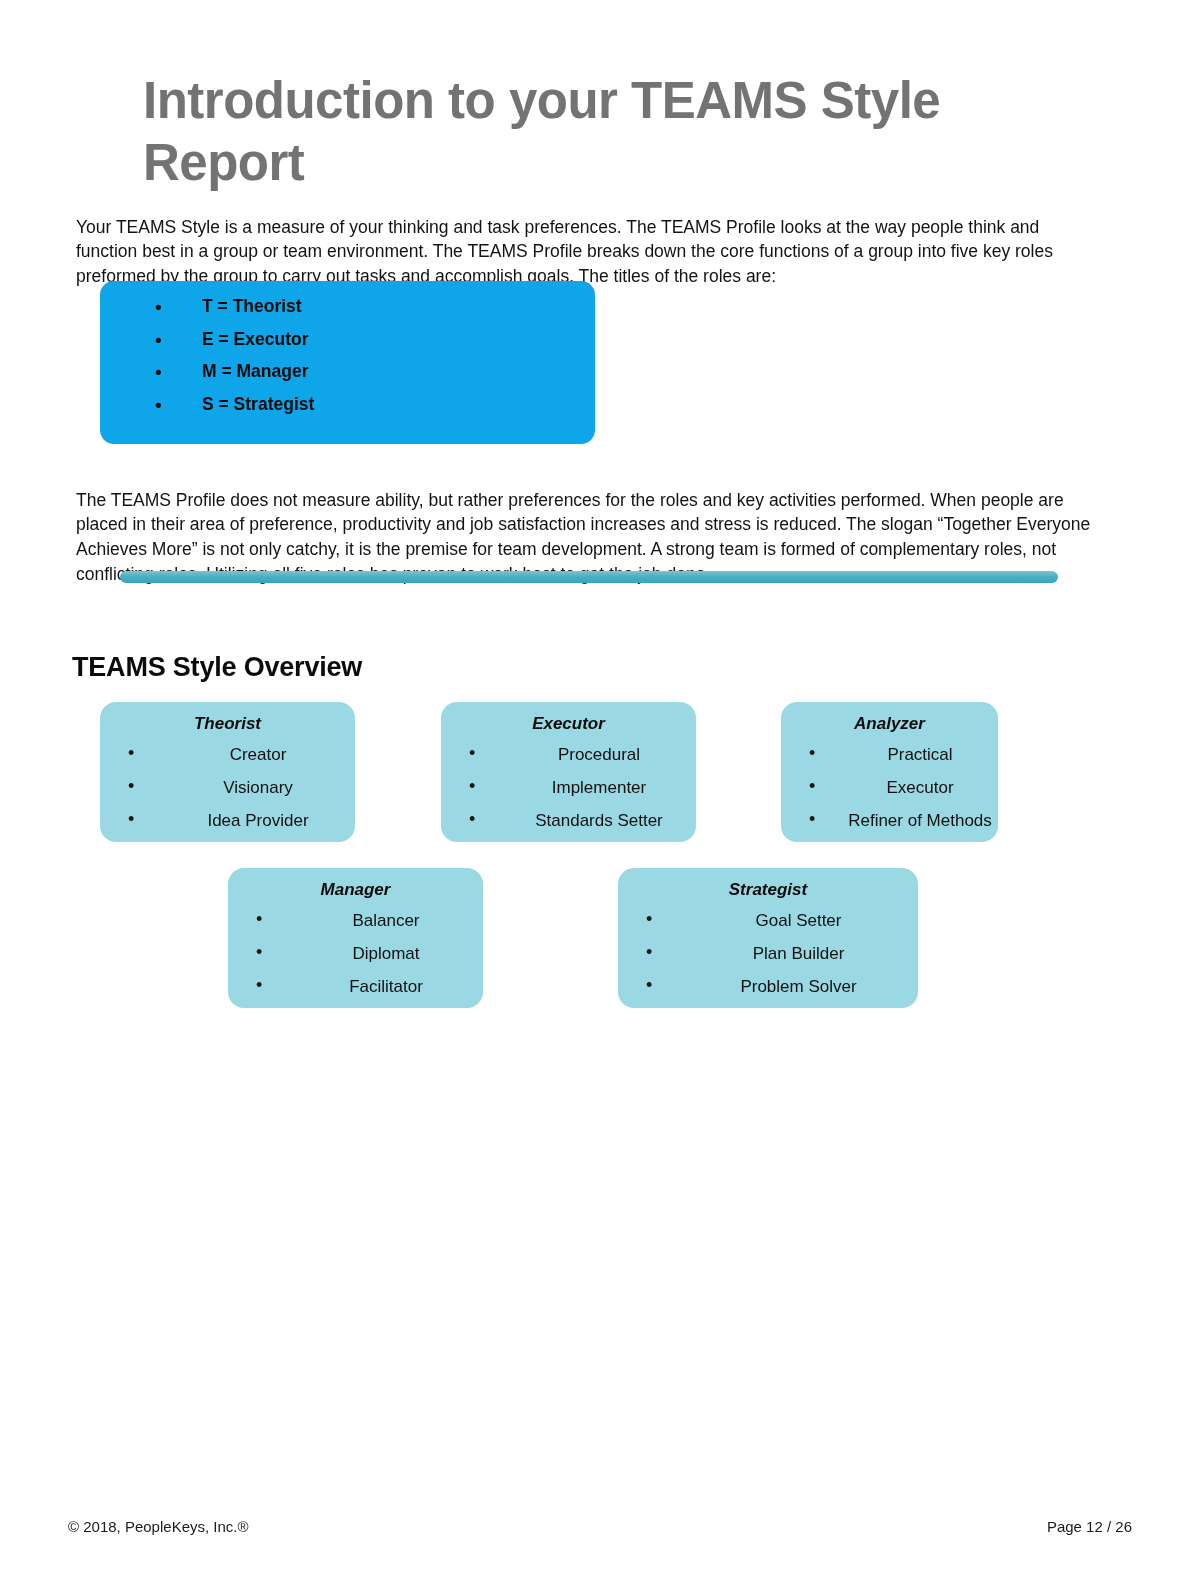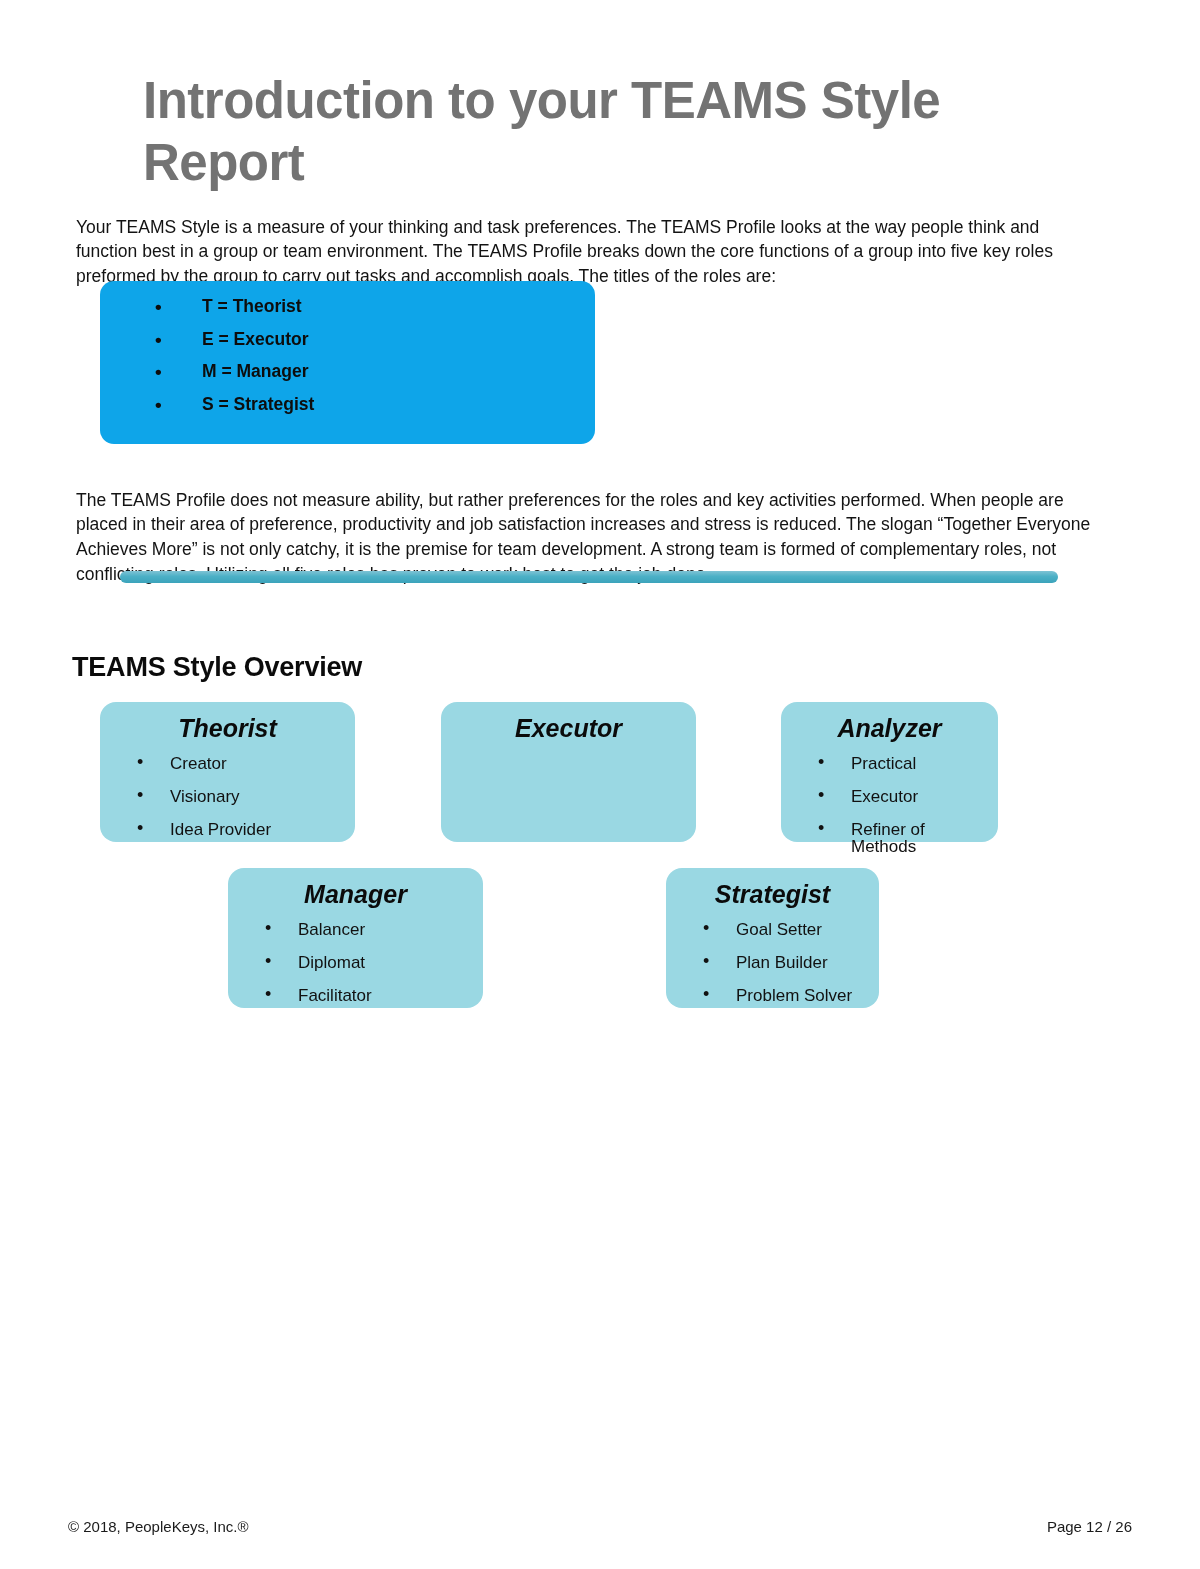--- a/index.html
+++ b/index.html
@@ -113,30 +113,31 @@
   
   .card {
     position: absolute;
     background: #9ad8e3;
     border-radius: 16px;
     box-sizing: border-box;
     padding-top: 12px;
   }
   .card-title {
     text-align: center;
-    font-size: 25px;
+    font-size: 17px;
     font-weight: bold;
     font-style: italic;
     color: #0b0b0b;
     margin-bottom: 12px;
   }
   .card ul {
-    margin: 9px;
+    margin: 0;
     padding: 0 0 0 28px;
     list-style: none;
+    text-align: center;
   }
   .card li {
     position: relative;
     font-size: 17px;
     line-height: 1.0;
     color: #111111;
     padding: 0 0 0 33px;
     margin-bottom: 16px;
   }
   .card li::before {
@@ -146,21 +147,21 @@
     top: -2px;
     font-size: 18px;
     line-height: 1;
     color: #111111;
   }
 
   #card-theorist  { left: 100px; top: 702px; width: 255px; height: 140px; }
   #card-executor  { left: 441px; top: 702px; width: 255px; height: 140px; }
   #card-analyzer  { left: 781px; top: 702px; width: 217px; height: 140px; }
   #card-manager   { left: 228px; top: 868px; width: 255px; height: 140px; }
-  #card-strategist{ left: 666px; top: 868px; width: 213px; height: 140px; }
+  #card-strategist{ left: 618px; top: 868px; width: 300px; height: 140px; }
 
   
   .footer-left {
     position: absolute;
     left: 68px;
     top: 1518px;
     font-size: 15px;
     color: #1b1b1b;
   }
   .footer-right {
@@ -199,20 +200,25 @@
     <div class="card-title">Theorist</div>
     <ul>
       <li>Creator</li>
       <li>Visionary</li>
       <li>Idea Provider</li>
     </ul>
   </div>
 
   <div class="card" id="card-executor">
     <div class="card-title">Executor</div>
+    <ul>
+      <li>Procedural</li>
+      <li>Implementer</li>
+      <li>Standards Setter</li>
+    </ul>
   </div>
 
   <div class="card" id="card-analyzer">
     <div class="card-title">Analyzer</div>
     <ul>
       <li>Practical</li>
       <li>Executor</li>
       <li>Refiner of Methods</li>
     </ul>
   </div>

